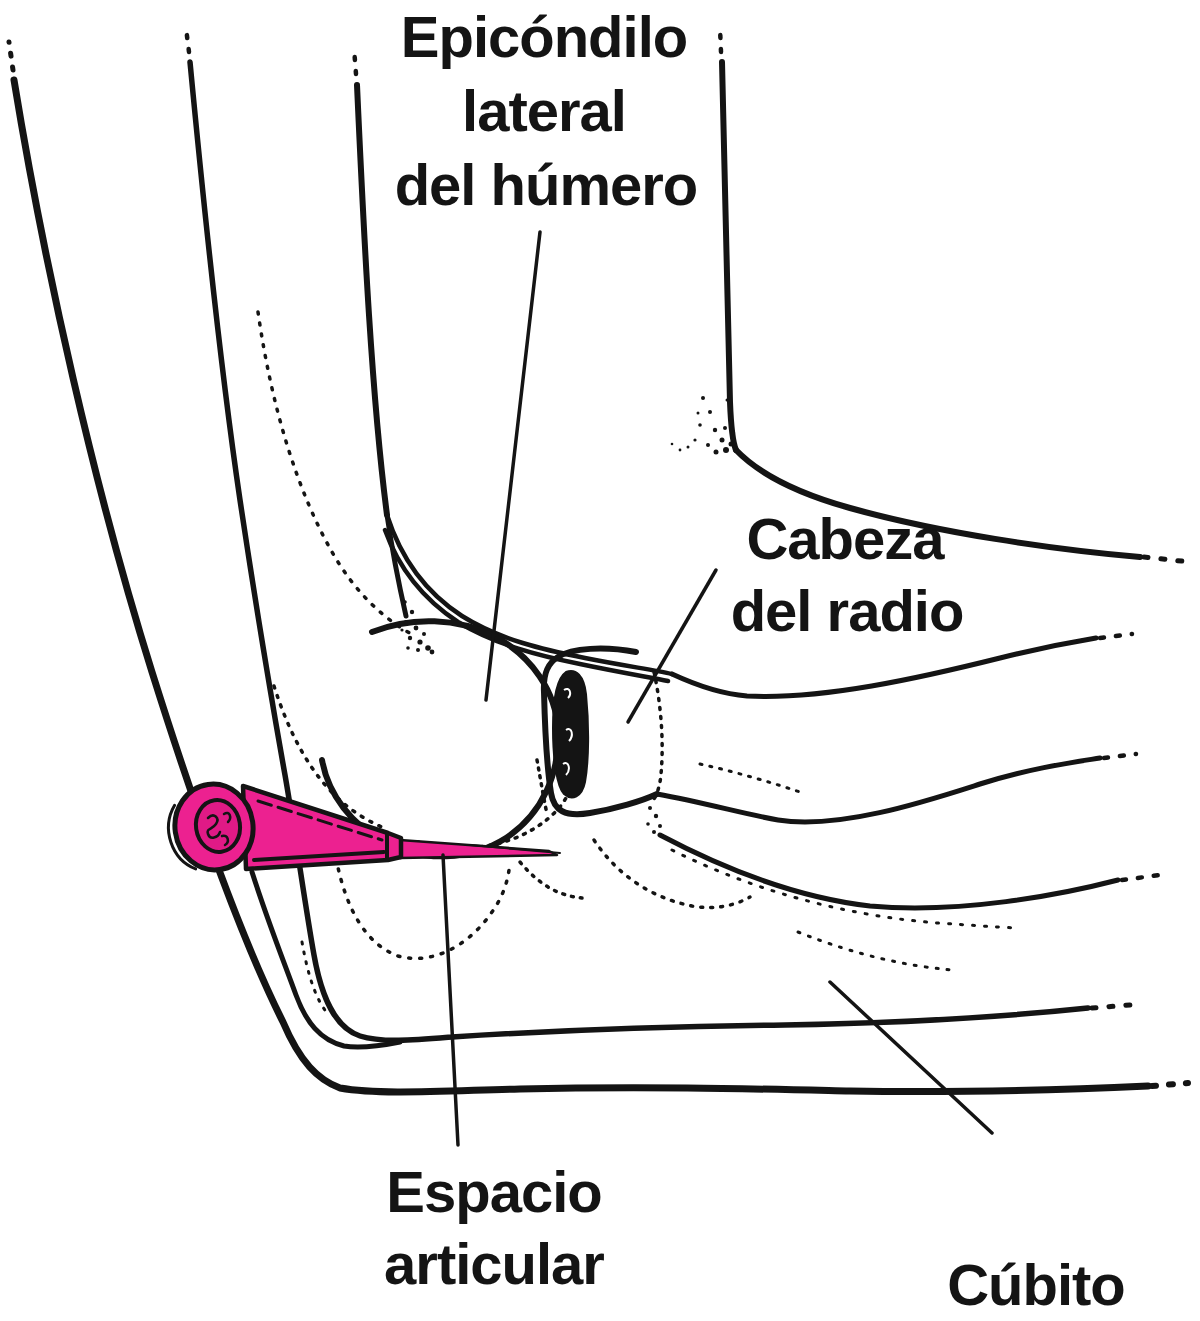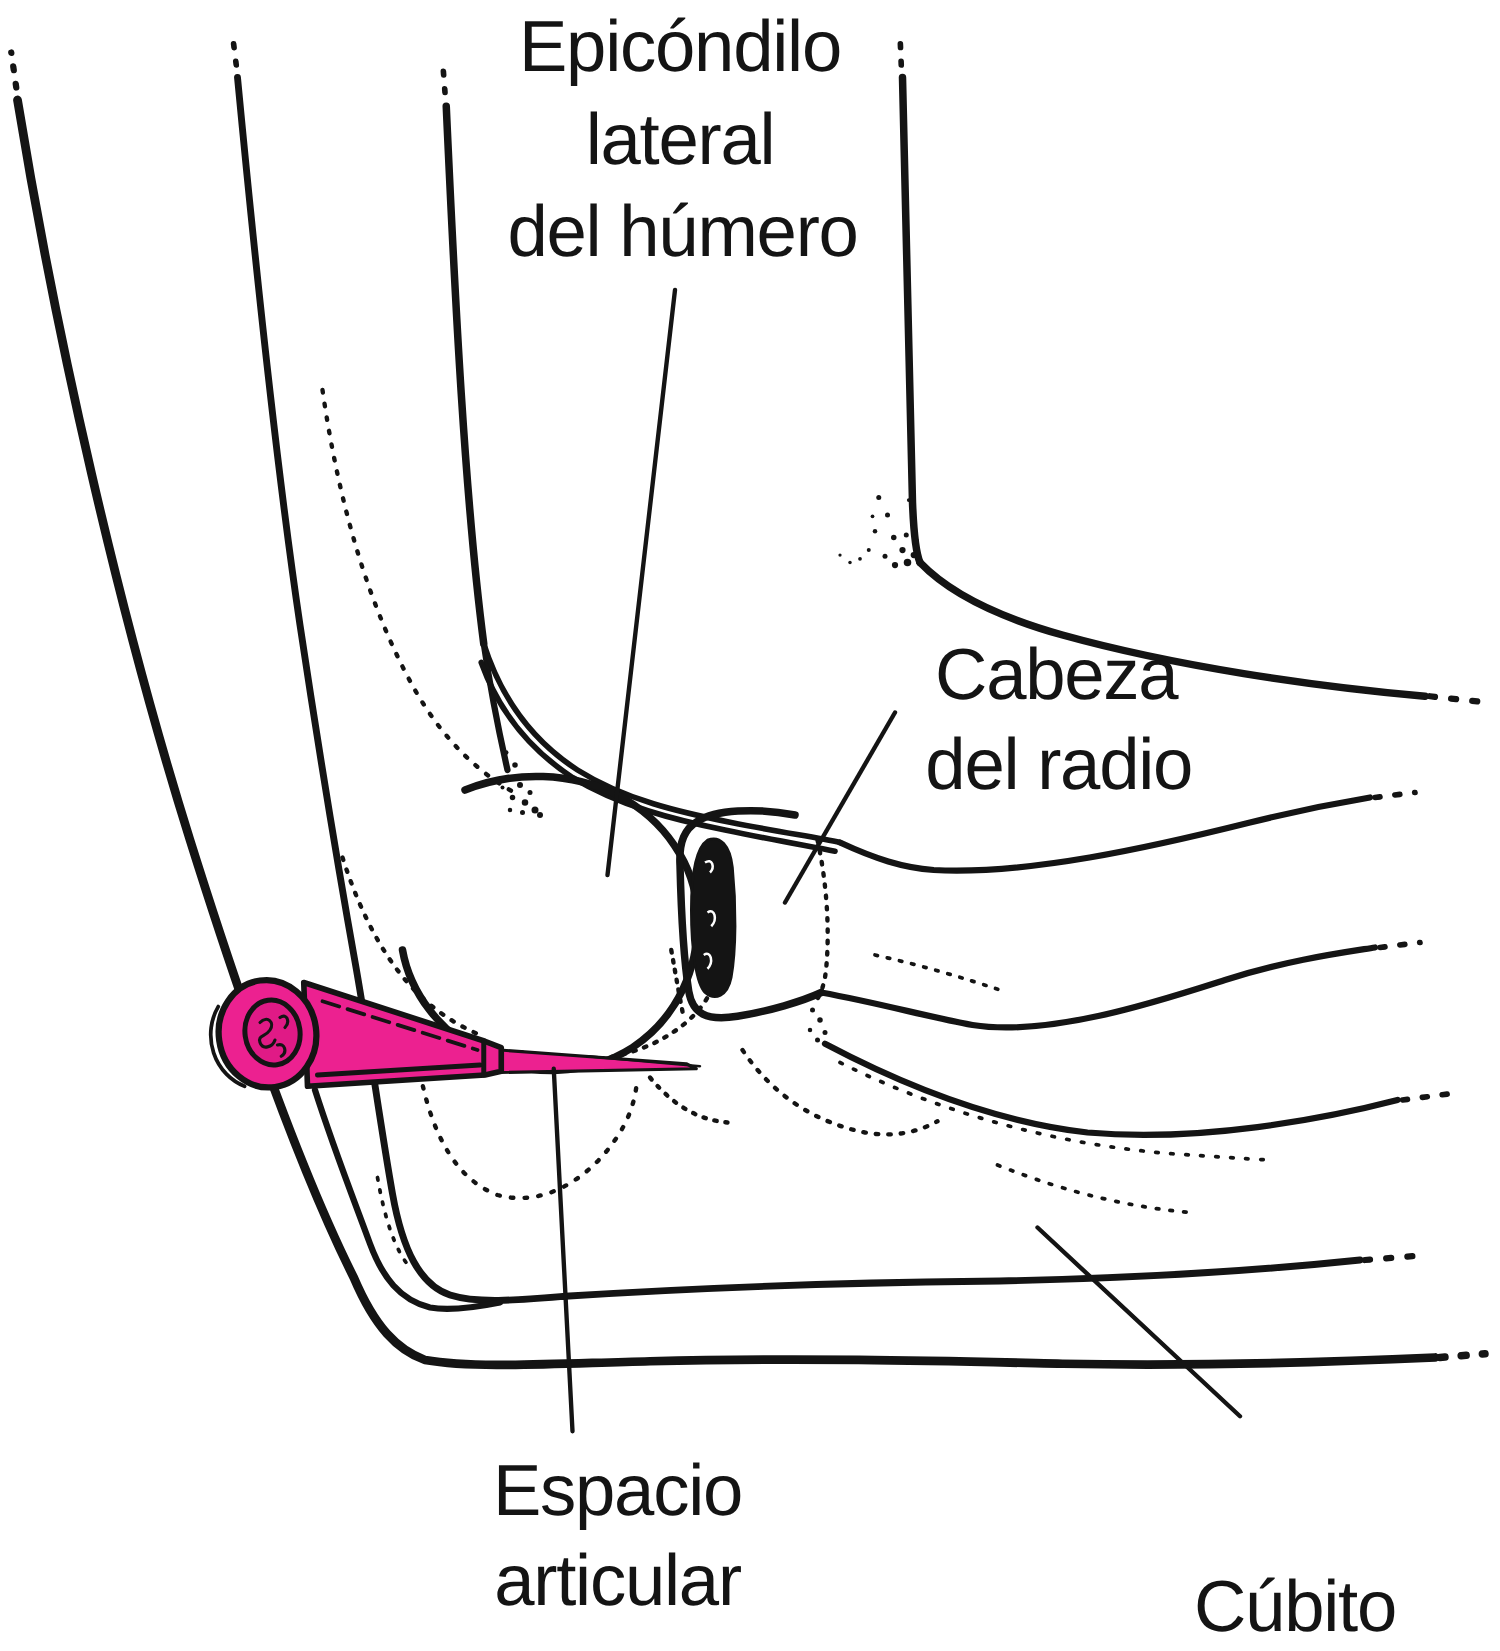--- a/index.html
+++ b/index.html
@@ -1,17 +1,17 @@
 <!DOCTYPE html>
 <html><head>
 <meta charset="utf-8">
 <style>
   html,body{margin:0;padding:0;background:#ffffff;}
   .figure{position:relative;width:1200px;height:1321px;background:#fff;overflow:hidden;
-          font-family:"Liberation Sans", sans-serif;}
+          font-family:"Liberation Sans", sans-serif;font-weight:bold;}
   svg{display:block;}
   text{font-family:"Liberation Sans", sans-serif;font-size:58px;fill:#141414;letter-spacing:-1px;}
 </style>
 </head>
 <body>
 
 <div class="figure">
 <svg viewBox="0 0 1200 1321" width="1200" height="1321">
 
   <g stroke="#141414" fill="none" stroke-linecap="round" stroke-linejoin="round">

